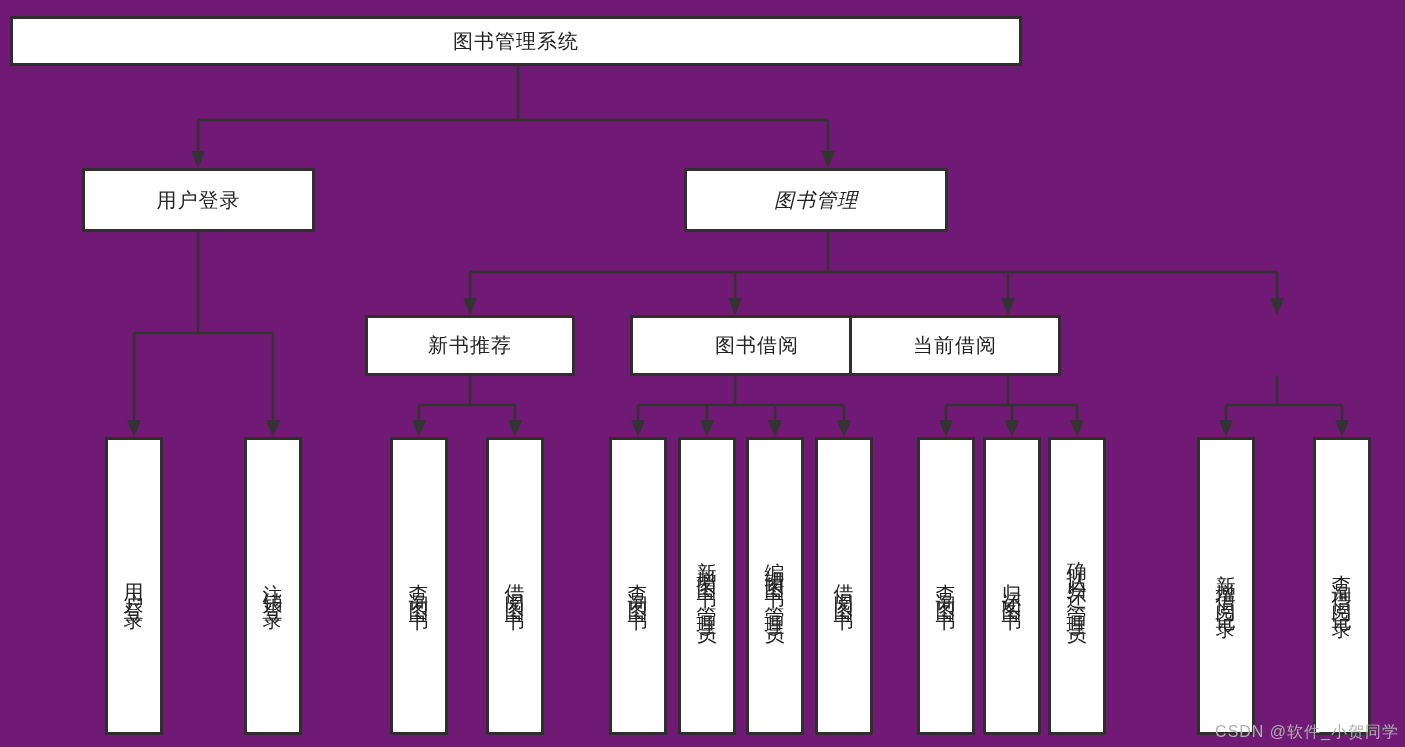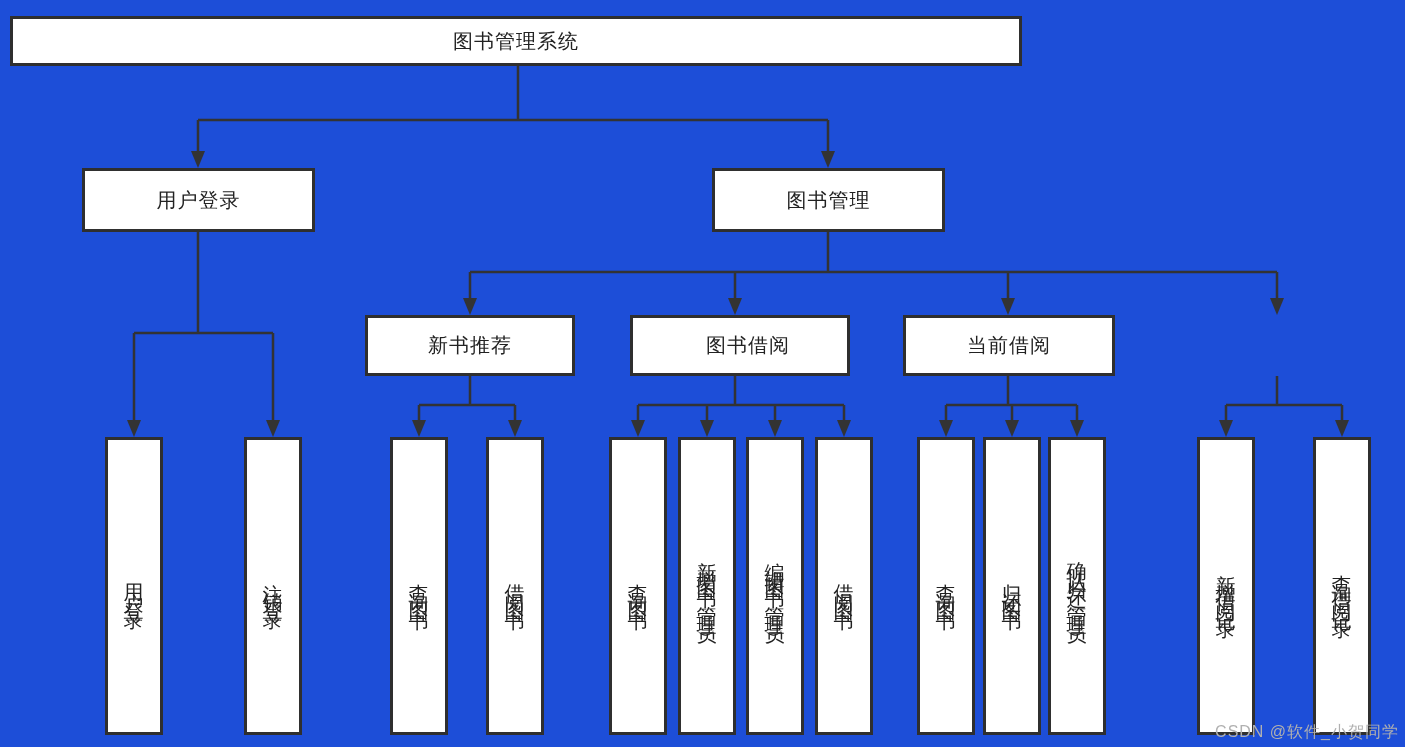--- a/index.html
+++ b/index.html
@@ -1,19 +1,19 @@
 <!DOCTYPE html>
 <html style="--line: #333333; --border: #2f2f2f; --text: #222222; --watermark: #b0b0b0;"><head>
 <meta charset="utf-8">
 <style>
   html,body{margin:0;padding:0;background:#ffffff;}
   .canvas{
     position:relative;
     width:1405px;height:747px;
-    background:#1d4ed8;
+    background:#701a75;
     font-family:"Liberation Sans","DejaVu Sans",sans-serif;
     overflow:hidden;
   }
   .connectors{position:absolute;left:0;top:0;width:1405px;height:747px;}
   .connectors path.line{stroke:var(--line,#333);stroke-width:2.5;fill:none;}
   .connectors path.head{fill:var(--line,#333);stroke:none;}
   .hnode{
     position:absolute;
     background:#fff;
     border:3px solid var(--border,#2f2f2f);
@@ -90,31 +90,31 @@
     <path class="head" d="M1335,420 L1349,420 L1342,437 Z"></path>
   </svg>
 
   <div class="hnode" style="left:10px;top:16px;width:1012px;height:50px;">
     <span>图书管理系统</span>
   </div>
 
   <div class="hnode" style="left:82px;top:168px;width:233px;height:64px;">
     <span>用户登录</span>
   </div>
-  <div class="hnode" style="left:712px;top:168px;width:233px;height:64px;">
+  <div class="hnode" style="left:684px;top:168px;width:264px;height:64px;font-style:italic;">
     <span>图书管理</span>
   </div>
 
   <div class="hnode" style="left:365px;top:315px;width:210px;height:61px;">
     <span>新书推荐</span>
   </div>
-  <div class="hnode" style="left:630px;top:315px;width:220px;height:61px;padding-left:16px;">
+  <div class="hnode" style="left:630px;top:315px;width:238px;height:61px;padding-left:16px;">
     <span>图书借阅</span>
   </div>
-  <div class="hnode" style="left:903px;top:315px;width:212px;height:61px;">
+  <div class="hnode" style="left:849px;top:315px;width:212px;height:61px;">
     <span>当前借阅</span>
   </div>
 
   <div class="vnode" style="left:105px;">
     <span class="vtext">用户登录</span>
   </div>
   <div class="vnode" style="left:244px;">
     <span class="vtext">注销登录</span>
   </div>
 

